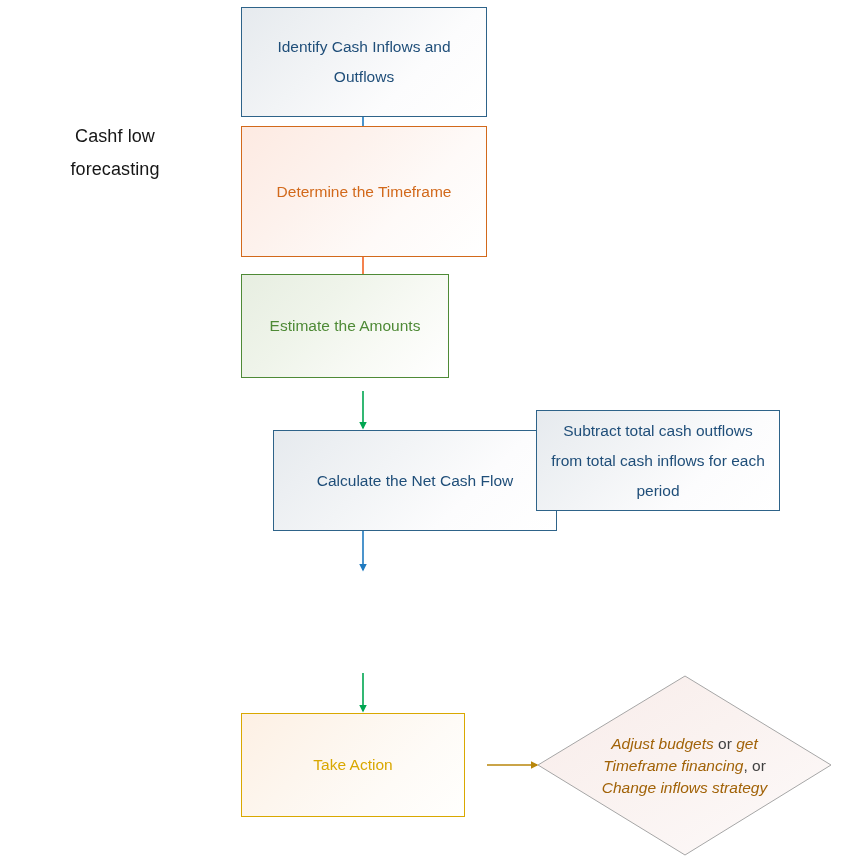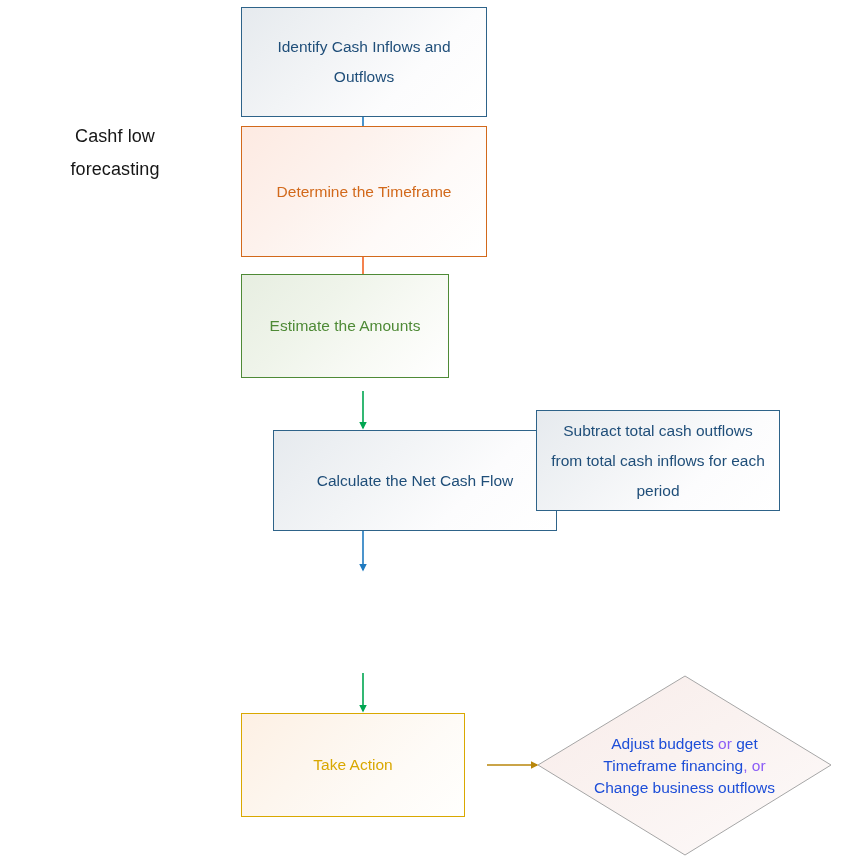--- a/index.html
+++ b/index.html
@@ -90,22 +90,22 @@
     display: flex;
     align-items: center;
     justify-content: center;
     text-align: center;
     font-size: 15.5px;
     line-height: 22px;
     color: #7d7d7d;
     padding: 0 44px;
     box-sizing: border-box;
   }
-  .diamond .strong { color: #1d4ed8; }
-  .diamond .weak   { color: #8b5cf6; }
+  .diamond .strong { color: #a16207; font-style: italic; }
+  .diamond .weak   { color: #404040; }
 </style>
 </head>
 <body>
 
 <div id="canvas">
 
   <svg width="841" height="859" style="position:absolute;left:0;top:0;">
     <defs>
       <marker id="ah-blue" markerWidth="10" markerHeight="10" refX="6.5" refY="4" orient="auto" markerUnits="userSpaceOnUse">
         <path d="M0,0 L8,4 L0,8 z" fill="#1f7ac0"></path>
@@ -187,18 +187,18 @@
 
   <div class="node gold" style="left:241px; top:713px; width:224px; height:104px;">
     <span class="node-label">Take Action</span>
   </div>
 
   <div class="diamond" style="left:538px; top:676px; width:293px; height:179px;">
     <div class="diamond-label">
       <div>
         <span class="strong">Adjust budgets</span><span class="weak"> or </span><span class="strong">get</span><br>
         <span class="strong">Timeframe financing</span><span class="weak">, or</span><br>
-        <span class="strong">Change business outflows</span>
+        <span class="strong">Change inflows strategy</span>
       </div>
     </div>
   </div>
 
 </div>
 
 </body></html>

